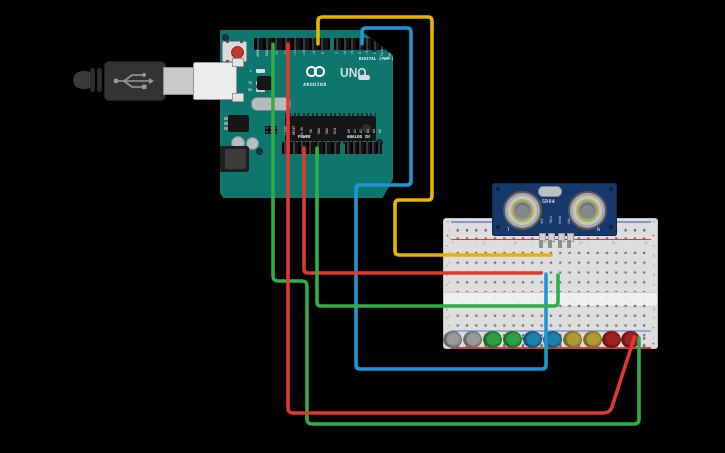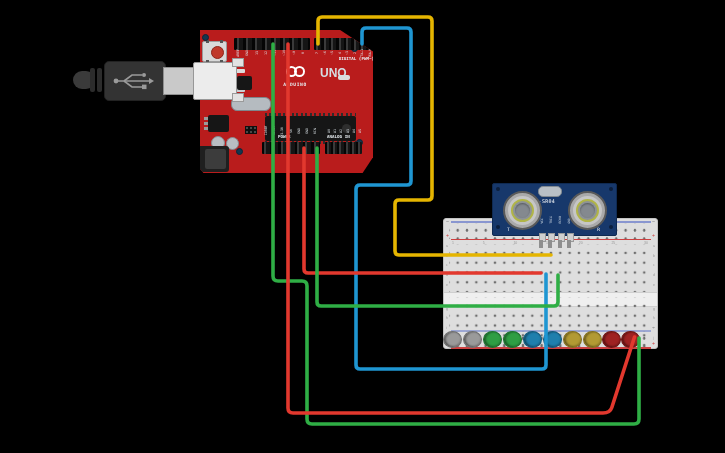--- a/index.html
+++ b/index.html
@@ -9,21 +9,21 @@
 
   
   .usb-nub{left:73px;top:71px;width:22px;height:18px;background:#3a3a3a;border-radius:9px;}
   .usb-rib{width:5px;height:24px;background:#2c2c2c;border-radius:2px;top:68px;}
   .usb-body{left:104px;top:61px;width:60px;height:38px;background:#333;border-radius:5px;border:1px solid #222;}
   .usb-sleeve{left:163px;top:67px;width:32px;height:26px;background:#c9c9c9;border:1px solid #8f8f8f;}
   .usb-port{left:193px;top:62px;width:42px;height:36px;background:#ececec;border:1px solid #979797;border-radius:2px;}
   .usb-tab{width:10px;height:7px;background:#e2e2e2;border:1px solid #9a9a9a;}
 
   
-  .arduino{left:200px;top:30px;width:173px;height:143px;background:#b91c1c;
+  .arduino{left:220px;top:30px;width:173px;height:168px;background:#0f766e;
            clip-path:polygon(0% 0%,81% 0%,100% 15%,100% 89%,94% 100%,2% 100%,0% 97%);}
   .hole{width:7px;height:7px;border-radius:50%;background:#13364f;border:1px solid #0d2435;box-sizing:border-box;}
   .btn-body{left:2px;top:11px;width:23px;height:19px;background:#d9d9d9;border-radius:2px;border:1px solid #9b9b9b;}
   .btn-cap{left:8px;top:4px;width:11px;height:11px;border-radius:50%;background:#c0392b;border:1px solid #8e2418;}
   .btn-pin{width:3px;height:3px;background:#555;position:absolute;}
   .hdr{background:#141414;height:12px;border-radius:1px;
        background-image:repeating-linear-gradient(90deg,#050505 0 3px,#3a3a3a 3px 5px,#151515 5px 9.2px);}
   .pinlbl-row{display:flex;}
   .pinlbl-row span{display:inline-block;font-family:"DejaVu Sans Mono",monospace;
        font-size:3.2px;color:#dfe7ec;transform:rotate(-90deg);white-space:nowrap;text-align:center;}

